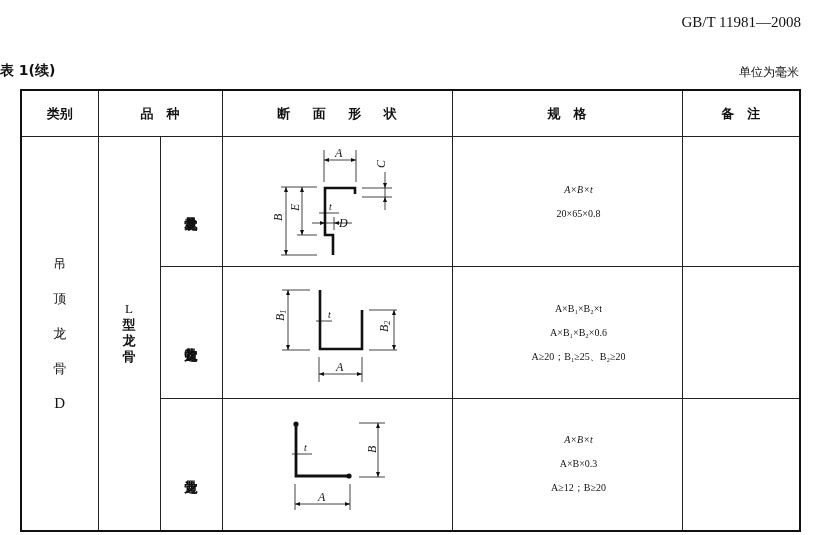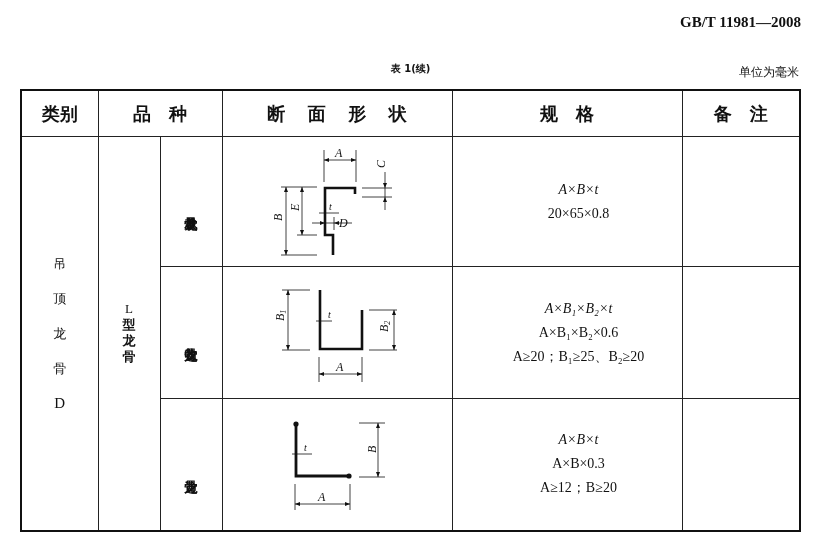--- a/index.html
+++ b/index.html
@@ -2,50 +2,50 @@
 <html><head>
 <meta charset="utf-8">
 <style>
   html, body { margin: 0; padding: 0; background: #ffffff; }
   body {
     width: 821px; height: 535px; position: relative; overflow: hidden;
     font-family: "DejaVu Sans", sans-serif; color: #111;
   }
   .std-code {
     position: absolute; right: 20px; top: 14px;
-    font-family: "Liberation Serif", serif; font-weight: bold; font-size: 15px;
+    font-family: "Liberation Serif", serif; font-weight: normal; font-size: 15px;
   }
   .table-title {
-    position: absolute; left: 0; width: 821px; top: 62px; text-align: center;
-    font-weight: bold; font-size: 10px;
+    position: absolute; left: 0; width: 821px; top: 62px; 
+    font-weight: bold; font-size: 14px;
   }
   .unit-note {
     position: absolute; right: 22px; top: 64px; font-size: 12px;
   }
   table.spec {
     position: absolute; left: 20px; top: 89px; width: 779px; height: 440px;
     border-collapse: collapse; table-layout: fixed;
     border: 2px solid #111;
   }
   table.spec td, table.spec th {
     border: 1px solid #222; padding: 0; text-align: center; vertical-align: middle;
   }
-  table.spec th { font-weight: bold; font-size: 18px; height: 45px; letter-spacing: 0; font-family: Liberation Serif, serif; }
+  table.spec th { font-weight: bold; font-size: 13px; height: 45px; letter-spacing: 0; }
   .hdr-spaced { word-spacing: 18px; }
   .vtext {
     font-size: 13px; font-weight: bold; line-height: 17px;
     writing-mode: vertical-rl; text-orientation: upright; margin: 0 auto; display: inline-block;
   }
   .cat-text {
     font-size: 13px; line-height: 35px; display: inline-block; width: 20px;
   }
   .lshape {
     font-size: 13px; font-weight: bold; line-height: 16px; display: inline-block; width: 16px;
   }
-  .spec-lines { font-family: "Liberation Serif", serif; font-size: 14px; line-height: 24px; margin-left: 23px; }
+  .spec-lines { font-family: "Liberation Serif", serif; font-size: 10px; line-height: 24px; margin-left: 23px; }
   .diagram { display: block; margin: 0 auto; }
 </style>
 </head>
 <body>
 
 <div class="std-code">GB/T 11981—2008</div>
 <div class="table-title">表 1(续)</div>
 <div class="unit-note">单位为毫米</div>
 
 <table class="spec">
@@ -173,21 +173,21 @@
         <g font-family="Liberation Serif, serif" font-style="italic" font-size="12" fill="#111">
           <text x="18" y="50" transform="rotate(-90 18 46)">B<tspan font-size="8" dy="2">1</tspan></text>
           <text x="122" y="61" transform="rotate(-90 122 57)">B<tspan font-size="8" dy="2">2</tspan></text>
           <text x="74" y="96">A</text>
           <text x="66" y="43" font-size="10">t</text>
         </g>
       </svg>
     </td>
     <td>
       <div class="spec-lines">
-        <div style="font-style:italic">A×B₁×B₂×t</div>
+        <div style="">A×B₁×B₂×t</div>
         <div>A×B₁×B₂×0.6</div>
         <div>A≥20；B₁≥25、B₂≥20</div>
       </div>
     </td>
     <td></td>
   </tr>
 
   <tr style="height:132px">
     <td>
       <span class="vtext">边龙骨</span>

